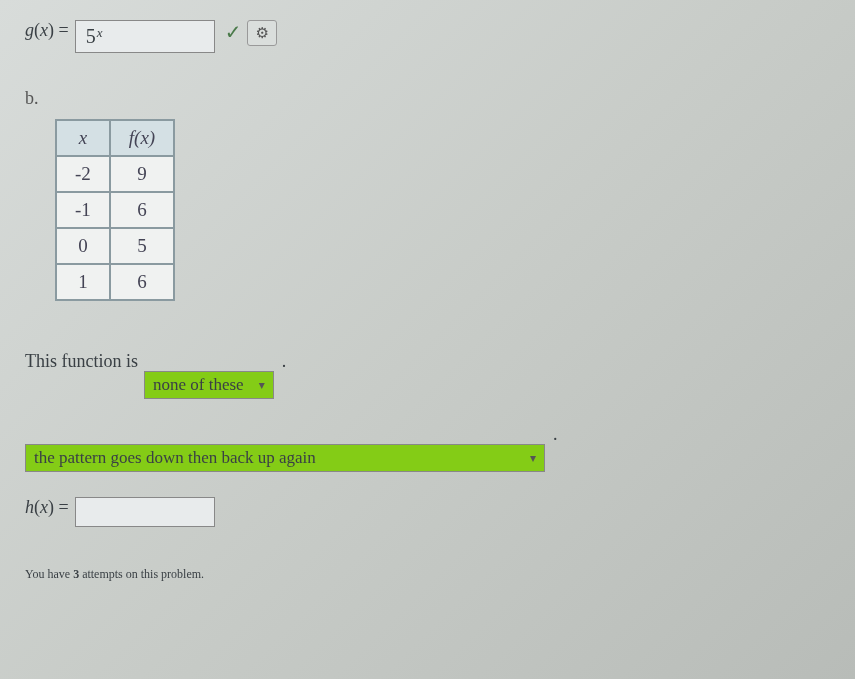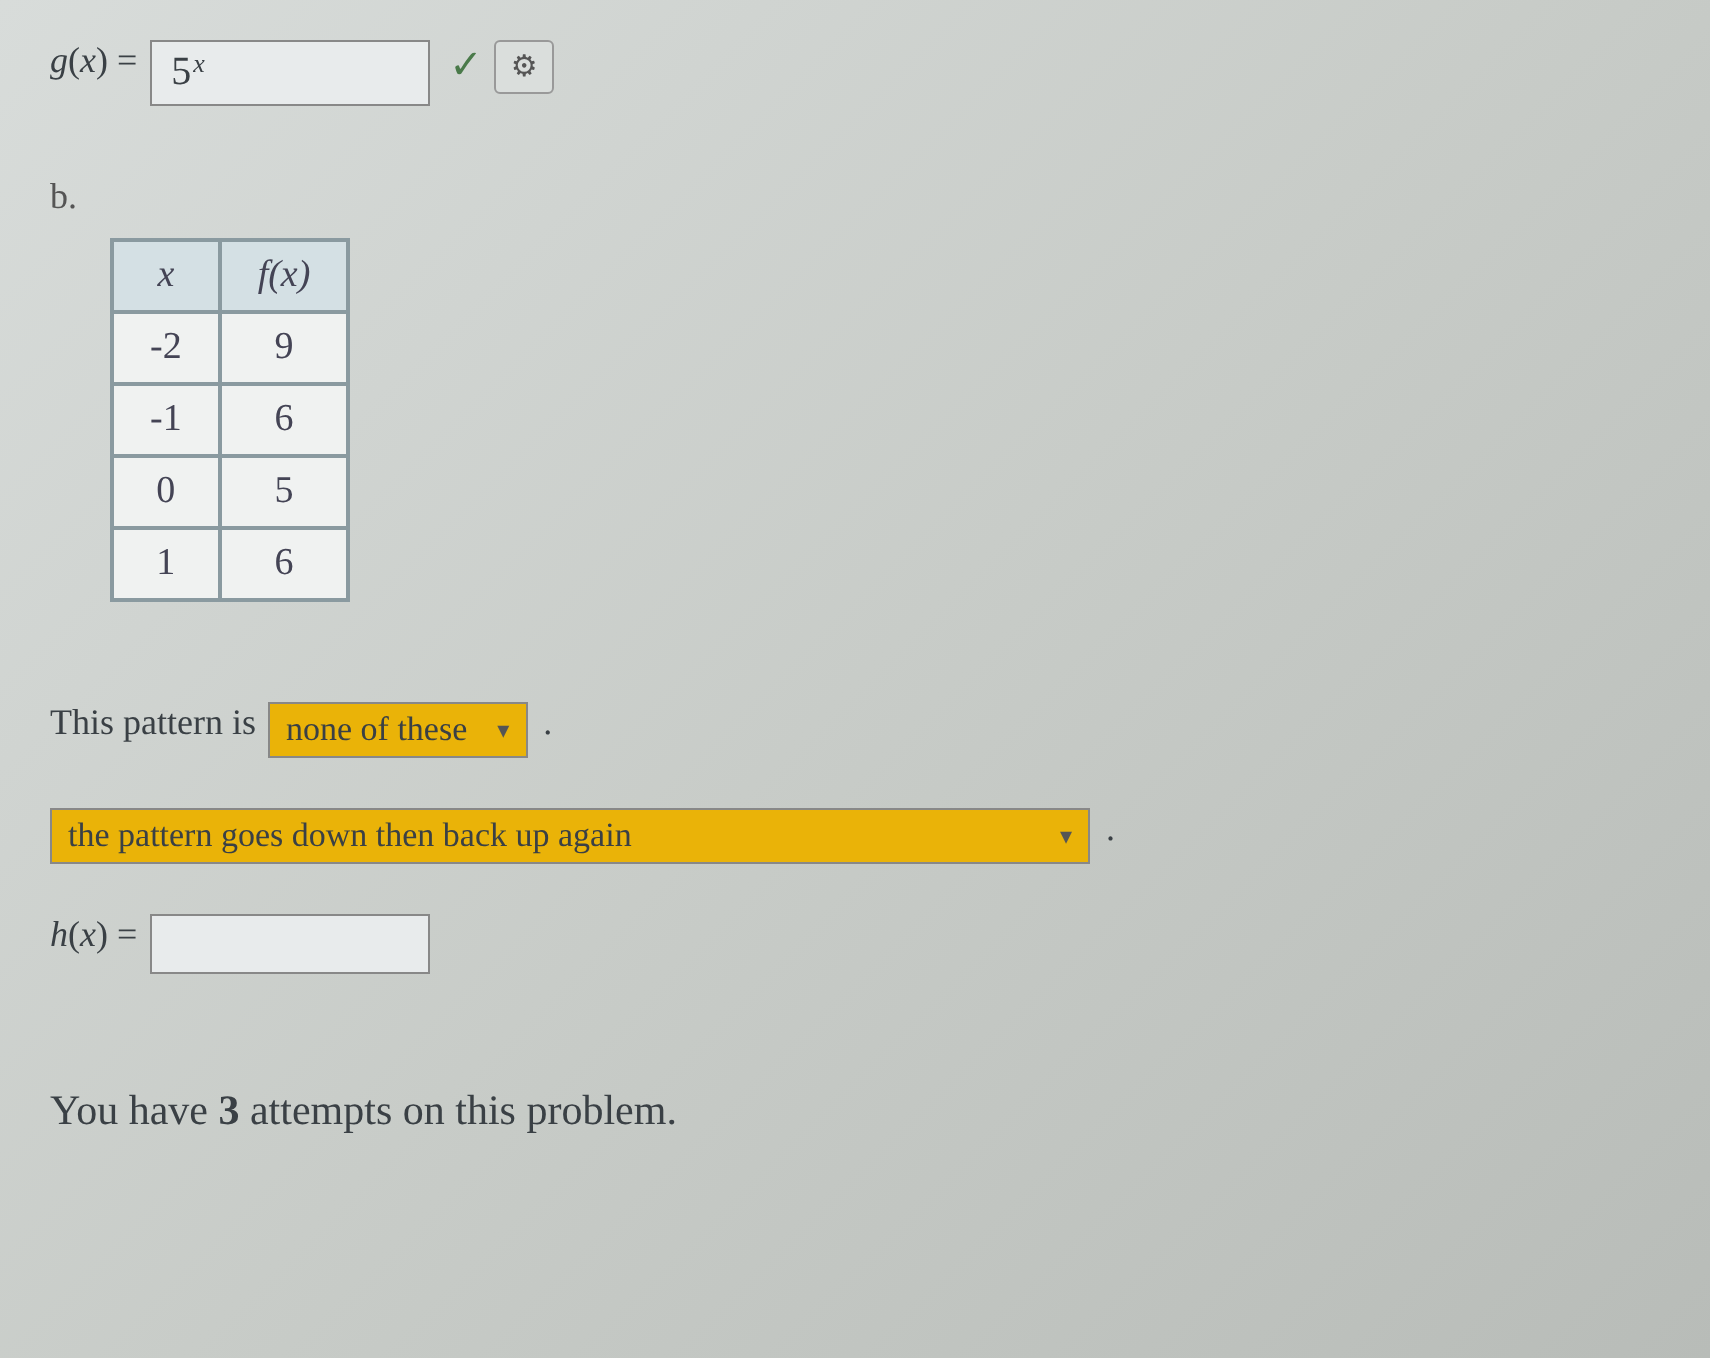--- a/index.html
+++ b/index.html
@@ -85,44 +85,45 @@
       font-size: 19px;
       color: #445;
     }
     table th {
       background: #d4e0e4;
       font-weight: normal;
       font-style: italic;
     }
     .dropdown {
       border: 1px solid #888;
-      background: #eab308;
+      background: #84cc16;
       padding: 3px 8px;
       display: inline-flex;
       align-items: center;
       gap: 15px;
       font-size: 17px;
       color: #3a4045;
       cursor: pointer;
+      margin-top: 20px;
     }
     .dropdown.wide {
       min-width: 520px;
       justify-content: space-between;
       gap: 32px;
     }
     .dd-arrow {
       font-size: 12px;
       color: #555;
     }
     .period {
       margin-left: 2px;
     }
     .attempts {
-      margin-top: 56px;
-      font-size: 21px;
+      margin-top: 40px;
+      font-size: 12px;
       color: #3a4045;
     }
   </style>
 </head>
 <body>
 
 <div class="row">
   <span>
     <span class="italic-var">g</span>(<span class="italic-var">x</span>) <span>=</span>
   </span>
@@ -163,21 +164,21 @@
       </tr>
       <tr>
         <td>1</td>
         <td>6</td>
       </tr>
     </tbody>
   </table>
 </div>
 
 <div class="row" style="margin-top:50px;">
-  <span>This pattern is</span>
+  <span>This function is</span>
   <span class="dropdown">
     <span>none of these</span>
     <span class="dd-arrow">▾</span>
   </span>
   <span class="period">.</span>
 </div>
 
 <div class="row">
   <span class="dropdown wide">
     <span>the pattern goes down then back up again</span>

